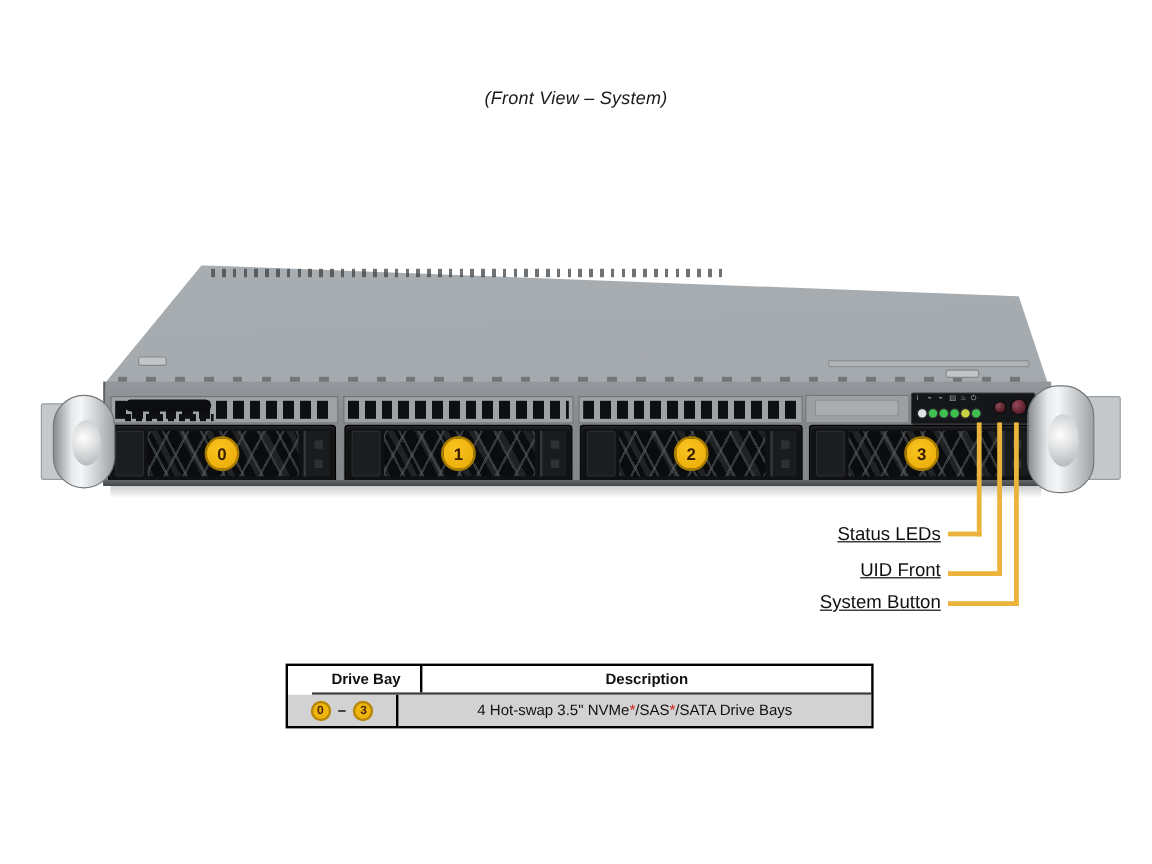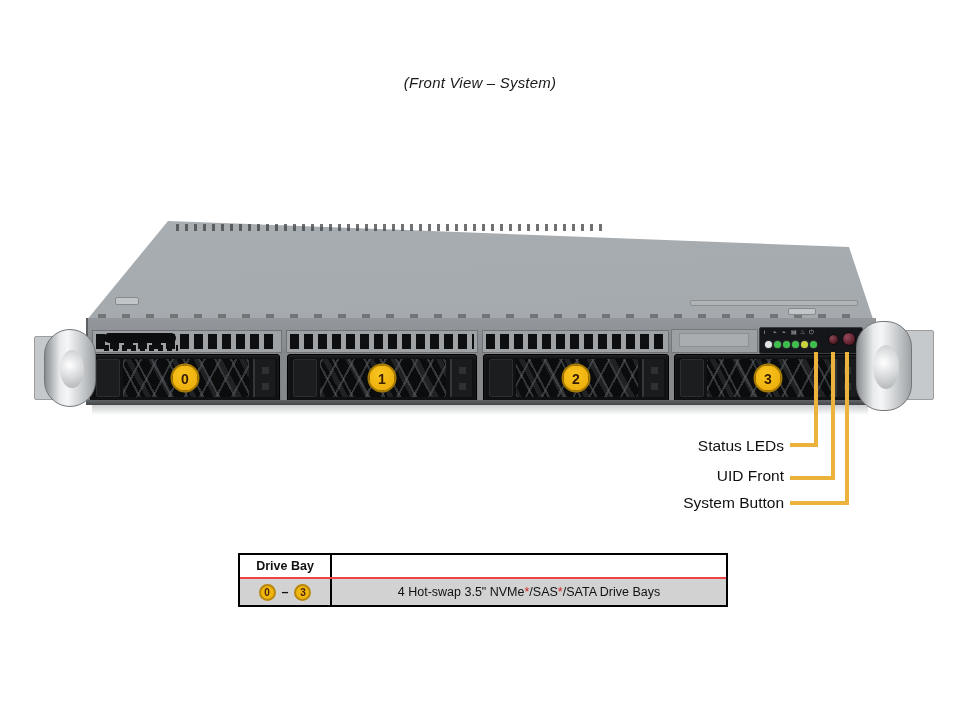--- a/index.html
+++ b/index.html
@@ -75,27 +75,27 @@
   .bay-sep { top:354px; width:5px; height:48px; background:#84888b; border-radius:1px; }
 
   
   .bracket { background:#c6c9cb; border:1px solid #9a9ea1; border-radius:2px; }
   .cylinder { border:1px solid #73777a; border-radius:26px;
          background:linear-gradient(90deg,#898d90 0%,#e8eaeb 30%,#f5f6f7 45%,#cfd2d4 70%,#9ea2a5 100%); }
   .endcap { border-radius:50%; background:radial-gradient(circle at 40% 40%,#ffffff,#c4c7c9 70%,#aaaeb1); }
 
   
   .callout-line { background:#ecb33c; }
-  .callout-label { font-size:15.5px; color:#101010; text-align:right; width:150px; }
+  .callout-label { font-size:15.5px; color:#101010; text-align:right; width:150px;text-decoration:underline; }
 
   
   #spec-table { left:238px; top:553px; width:490px; border:2px solid #000; background:#fff; }
   .t-row { display:grid; grid-template-columns:92px 1fr; }
   .t-row > div { display:flex; align-items:center; justify-content:center; }
-  #t-head { height:24px; border-bottom:2px solid #ef4444; font-weight:bold; font-size:12.5px; }
+  #t-head { height:24px; border-bottom:2px solid #404040; font-weight:bold; font-size:12.5px;margin-left:20px; }
   #t-head .c1, #t-body .c1 { border-right:2px solid #000; }
   #t-body { height:26px; background:#d2d2d2; font-size:12.5px; }
   .mini-badge { width:17px; height:17px; border-radius:50%; background:#efb60e;
          border:2px solid #b8860b; color:#4d2410; font-size:10px; font-weight:bold;
          display:flex; align-items:center; justify-content:center; }
   #bay-range { gap:6px; }
   #bay-range .dash { font-weight:bold; color:#111; }
   .red-note { color:#ce2020; }
 
   
@@ -210,20 +210,21 @@
     <div class="abs callout-line" style="left:790px;top:501px;width:59px;height:4px;"></div>
   </div>
 
   <div class="abs callout-label" style="left:634px;top:437px;">Status LEDs</div>
   <div class="abs callout-label" style="left:634px;top:467px;">UID Front</div>
   <div class="abs callout-label" style="left:634px;top:494px;">System Button</div>
 
   <div id="spec-table" class="abs">
     <div id="t-head" class="t-row">
       <div class="c1">Drive Bay</div>
+      <div class="c2">Description</div>
     </div>
     <div id="t-body" class="t-row">
       <div class="c1" id="bay-range">
         <span class="mini-badge">0</span>
         <span class="dash">–</span>
         <span class="mini-badge">3</span>
       </div>
       <div class="c2">
         <span>4 Hot-swap 3.5" NVMe</span>
           <span class="red-note">*</span>

